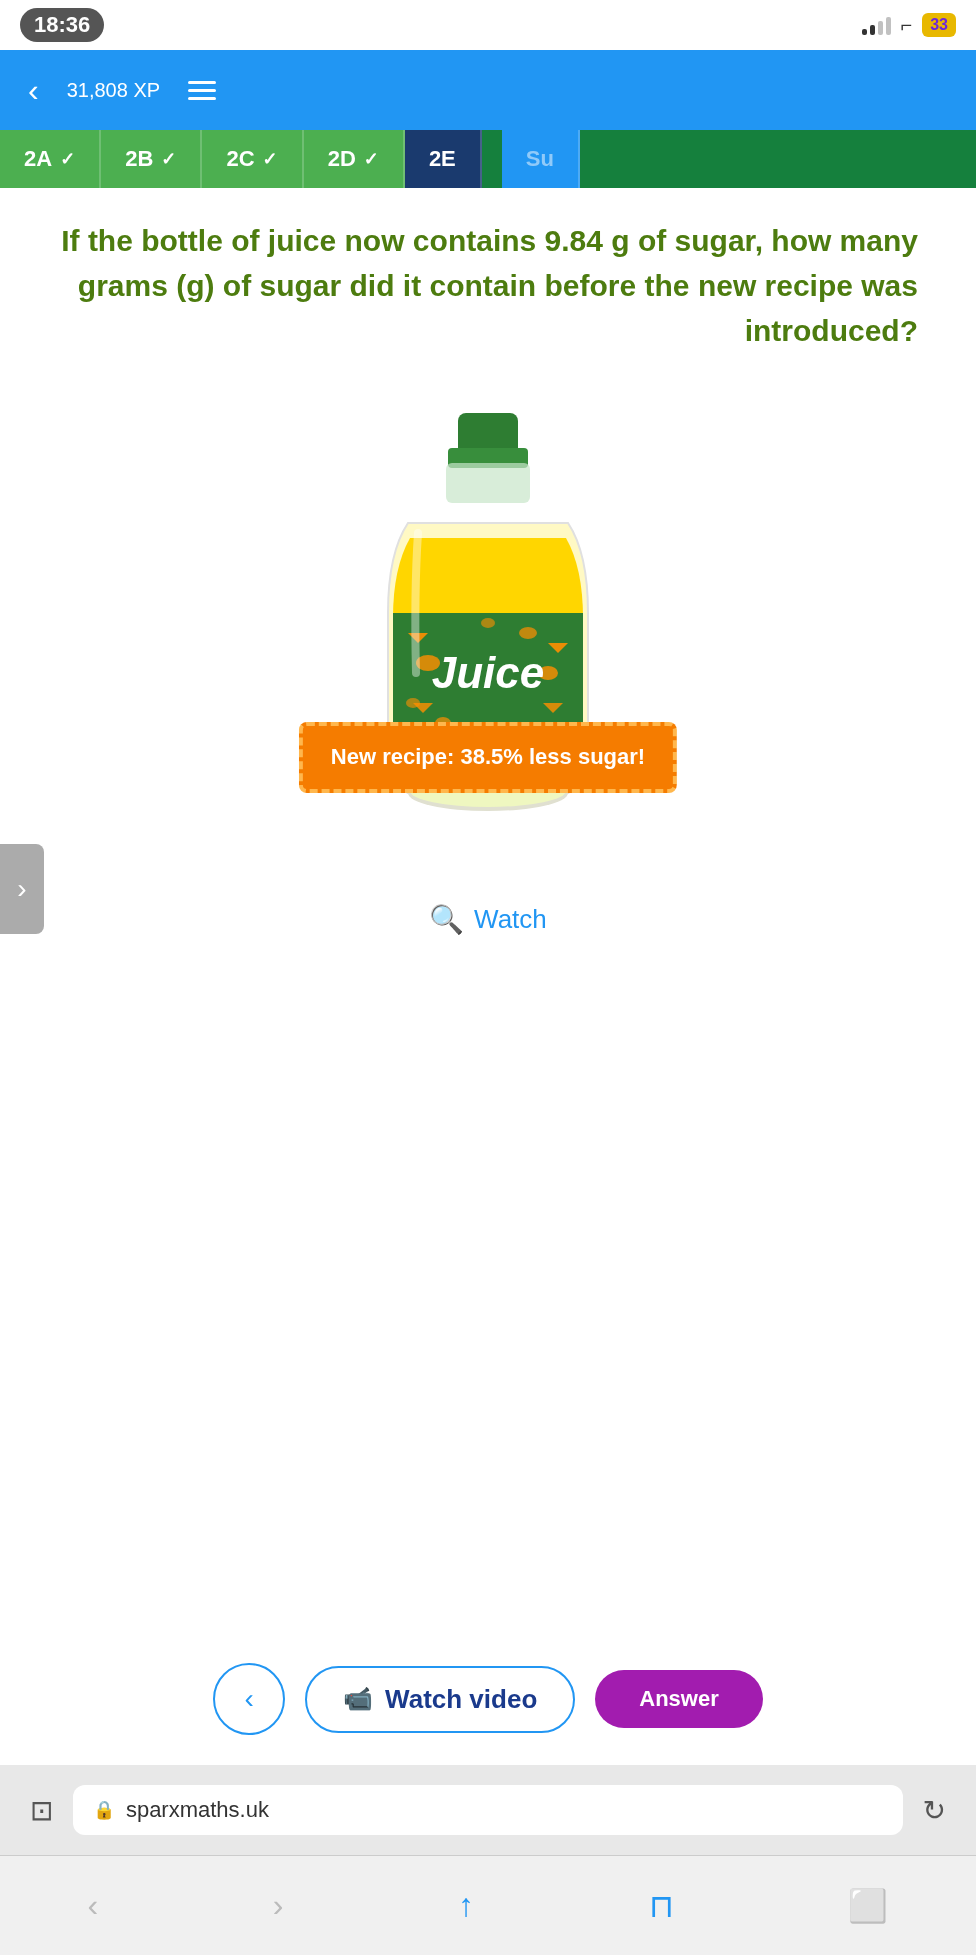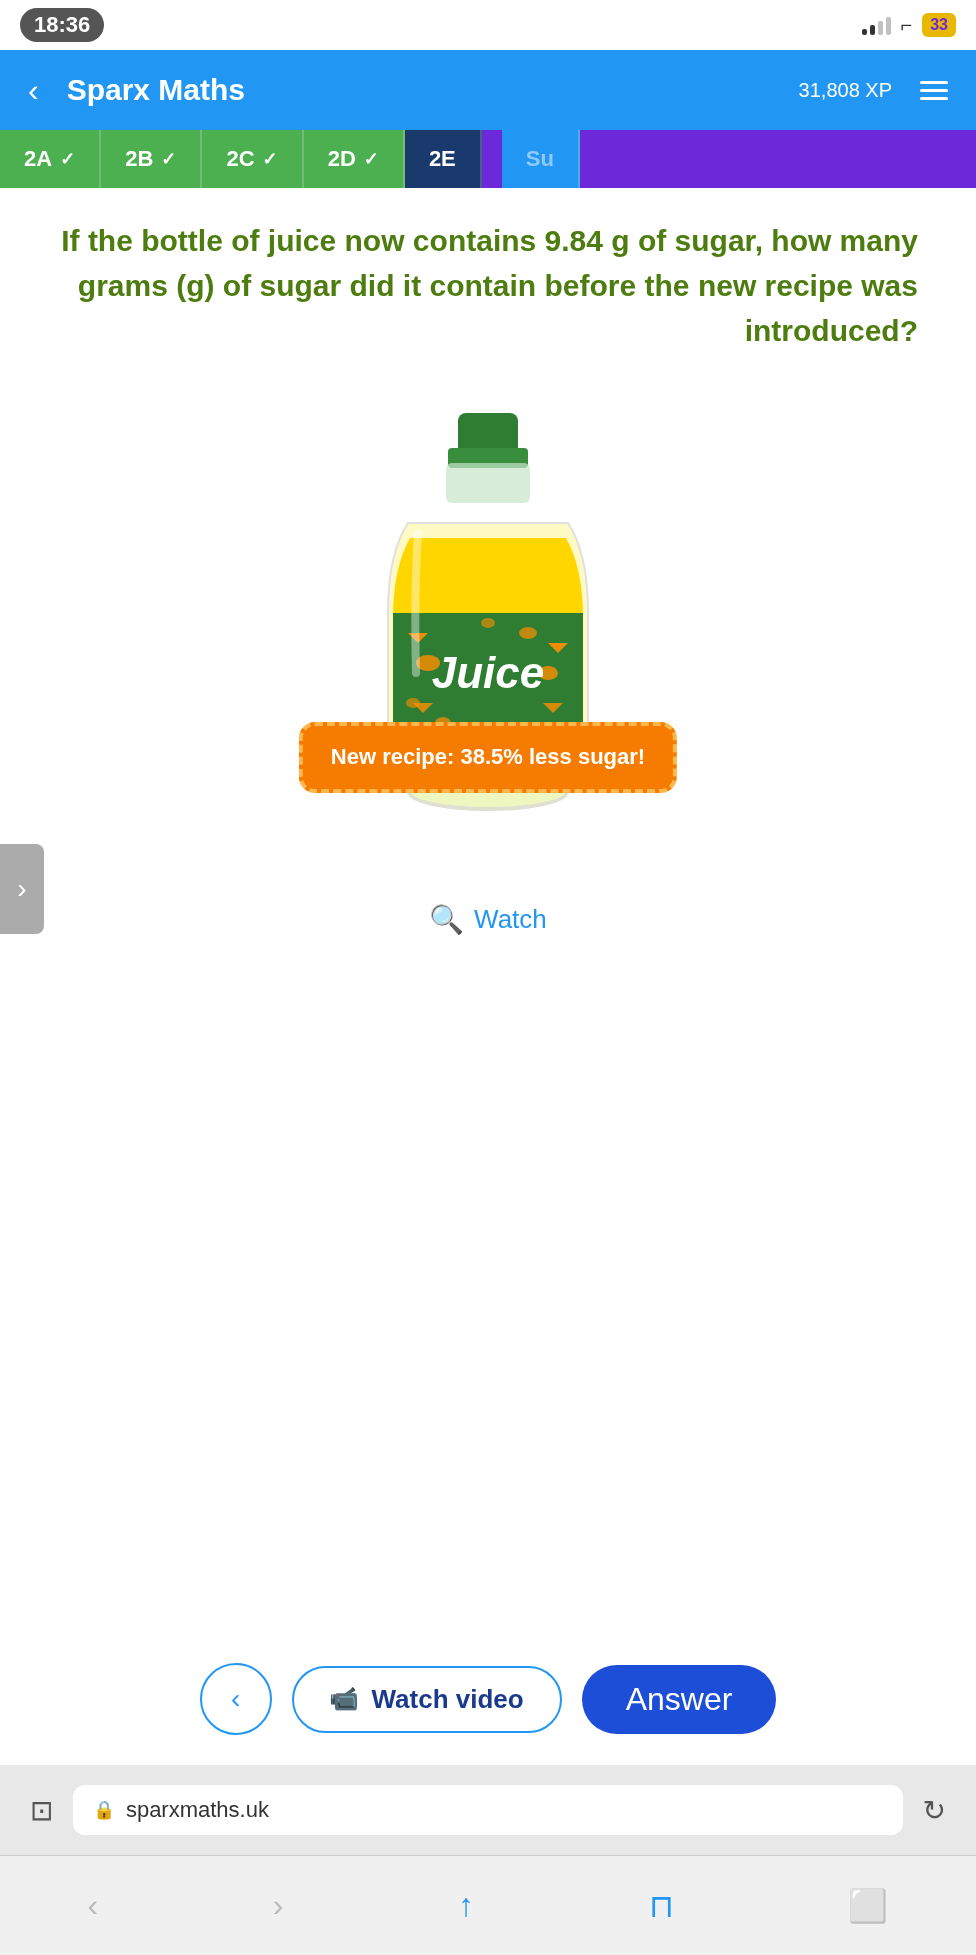--- a/index.html
+++ b/index.html
@@ -104,21 +104,21 @@
       display: block;
       width: 28px;
       height: 3px;
       background: #fff;
       border-radius: 2px;
     }
 
     
     .tab-bar {
       display: flex;
-      background: #6d28d9;
+      background: #15803d;
       overflow: hidden;
       align-items: center;
     }
     .tab-item {
       padding: 16px 24px;
       font-size: 22px;
       font-weight: 700;
       color: #fff;
       background: #4CAF50;
       display: flex;
@@ -194,21 +194,21 @@
     }
 
     
     .recipe-banner {
       position: absolute;
       bottom: 80px;
       left: 50%;
       transform: translateX(-50%);
       background: #F57C00;
       border: 4px dashed #FFB74D;
-      border-radius: 16px;
+      border-radius: 8px;
       padding: 16px 28px;
       text-align: center;
       white-space: nowrap;
     }
     .recipe-banner-text {
       color: #fff;
       font-size: 22px;
       font-weight: 800;
       line-height: 1.4;
     }
@@ -263,24 +263,24 @@
       gap: 12px;
       cursor: pointer;
     }
     .video-icon {
       color: #1a3a8c;
       font-size: 24px;
     }
     .btn-answer {
       border: none;
       border-radius: 40px;
-      background: #1d4ed8;
-      color: #fff;
-      font-size: 32px;
-      font-weight: 400;
+      background: #a21caf;
+      color: #fff;
+      font-size: 22px;
+      font-weight: 700;
       padding: 16px 44px;
       cursor: pointer;
     }
 
     
     .browser-bar {
       background: #e8e8e8;
       height: 90px;
       display: flex;
       align-items: center;
@@ -341,21 +341,20 @@
         <span></span>
         <span></span>
     </div>
     <div class="wifi-icon">⌐</div>
     <div class="battery-badge">33</div>
   </div>
 </div>
 
 <div class="header">
   <div class="header-back-btn">‹</div>
-  <div class="header-title">Sparx Maths</div>
   <div class="header-xp">31,808 XP</div>
   <div class="header-menu">
     <span></span>
       <span></span>
       <span></span>
   </div>
 </div>
 
 <div class="tab-bar">
   <div class="tab-item">

